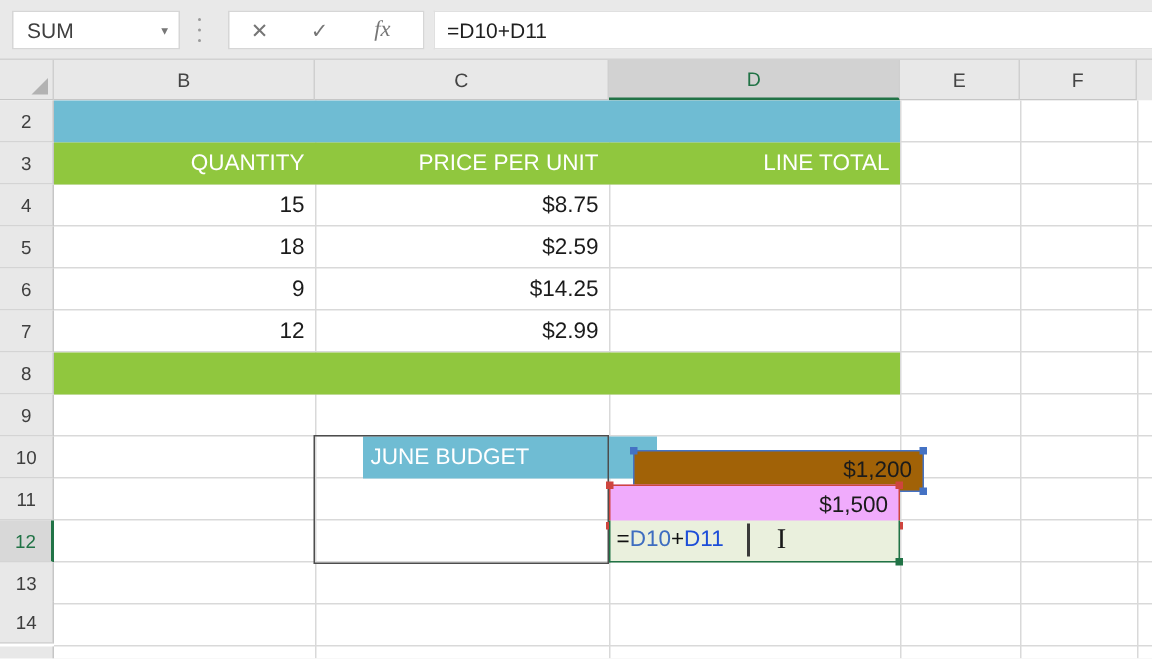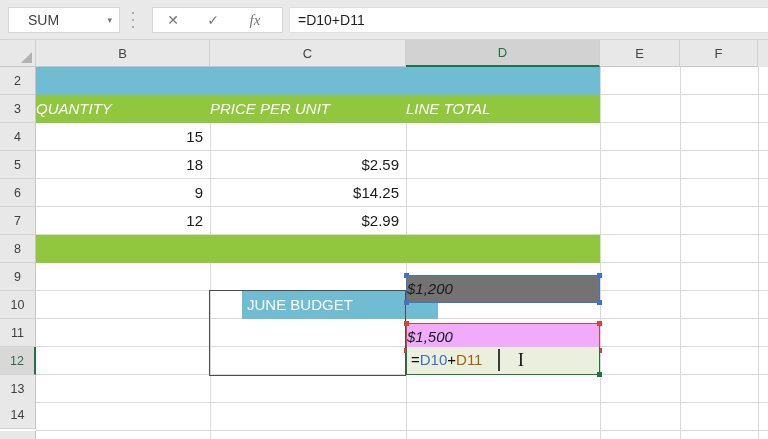--- a/index.html
+++ b/index.html
@@ -3,21 +3,21 @@
 <meta charset="utf-8">
 <style>
   * { margin:0; padding:0; box-sizing:border-box; }
   html,body { width:768px; height:439px; overflow:hidden; }
   body { font-family:"Liberation Sans","DejaVu Sans",sans-serif; background:#e9e9e9; }
   #app { position:relative; width:768px; height:439px; background:#fff; overflow:hidden; }
 
   
   .topbar { position:absolute; left:0; top:0; width:768px; height:40px; background:#e9e9e9; border-bottom:1px solid #d2d2d2; }
   .name-box { position:absolute; left:8px; top:7px; width:112px; height:26px; background:#fff; border:1px solid #d6d6d6; display:flex; align-items:center; }
-  .name-box .nb-text { padding-left:19px; font-size:14px; color:#3f3f3f; flex:1; }
+  .name-box .nb-text { padding-left:9px; font-size:14px; color:#3f3f3f; flex:1; }
   .name-box .nb-caret { font-size:9px; color:#777; padding-right:7px; }
   .dots-sep { position:absolute; left:129px; top:9px; width:8px; height:22px; display:flex; flex-direction:column; justify-content:space-between; align-items:center; padding:3px 0; }
   .dots-sep i { width:2px; height:2px; border-radius:50%; background:#9a9a9a; }
   .icon-strip { position:absolute; left:152px; top:7px; width:131px; height:26px; background:#fff; border:1px solid #d6d6d6; display:flex; align-items:center; }
   .fbtn { width:40px; text-align:center; color:#767676; font-size:14px; cursor:default; }
   .fbtn.fx { font-family:"Liberation Serif","DejaVu Serif",serif; font-style:italic; font-size:15px; width:44px; }
   .formula-box { position:absolute; left:289px; top:7px; width:479px; height:26px; background:#fff; border:1px solid #e0e0e0; border-right:none; display:flex; align-items:center; }
   .formula-box .ftext { padding-left:8px; font-size:14px; color:#1f1f1f; }
 
   
@@ -31,36 +31,36 @@
   .sheet { position:absolute; left:0; top:67px; width:768px; height:372px; background:#fff; }
   .vline { position:absolute; top:0; bottom:0; width:1px; background:#d9d9d9; }
   .hline { position:absolute; left:36px; right:0; height:1px; background:#d9d9d9; }
   .rowhdr { position:absolute; left:0; width:36px; height:28px; background:#e8e8e8; border-right:1px solid #c6c6c6; border-bottom:1px solid #d4d4d4; display:flex; align-items:center; justify-content:center; font-size:12.5px; color:#3f3f3f; }
   .rowhdr.active { background:#d8d8d8; color:#217346; border-right:2px solid #217346; }
 
   .band { position:absolute; height:28px; }
   .teal { background:#6fbcd3; }
   .green { background:#90c73e; }
   .wlabel { color:#fff; font-size:15px; line-height:28px; }
-  .ralign { padding-right:7px;font-style:italic; }
+  .ralign { text-align:right; padding-right:7px; }
   .lalign { text-align:left; padding-left:5px; }
   .cellval { position:absolute; height:28px; line-height:28px; font-size:15px; color:#1b1b1b; text-align:right; padding-right:7px; }
 
   .cblock-border { position:absolute; left:209px; top:223px; width:197px; height:86px; border:1.5px solid #4d4d4d; pointer-events:none; }
 
   .refcell { position:absolute; left:406px; width:194px; height:28px; line-height:26px; font-size:15px; color:#1b1b1b; }
-  .d10 { top:208px; background:#737373; border:1.5px solid #4472c4; }
+  .d10 { top:233px; background:#a16207; border:1.5px solid #4472c4;margin-left:16px; }
   .d11 { top:256px; background:#f0abfc; border:1.5px solid #ce453e; }
   .d12 { top:280px; background:#eaf0dd; border:1.5px solid #217346; border-top:none; }
   .handle { position:absolute; width:5px; height:5px; }
   .hblue { background:#4472c4; } .hred { background:#ce453e; } .hgreen { background:#217346; }
   .htl { left:-3px; top:-3px; } .htr { right:-3px; top:-3px; } .hbl { left:-3px; bottom:-3px; } .hbr { right:-3px; bottom:-3px; }
 
   .fml { position:absolute; left:4px; top:0; height:26px; line-height:26px; font-size:15px; white-space:nowrap; }
-  .fml .blue { color:#3e6dc0; } .fml .red { color:#a16207; } .fml .blk { color:#111; }
+  .fml .blue { color:#3e6dc0; } .fml .red { color:#1d4ed8; } .fml .blk { color:#111; }
   .caret { position:absolute; left:91px; top:2px; width:1.5px; height:22px; background:#3a3a3a; }
   .ibeam { position:absolute; left:102px; top:1px; width:24px; height:24px; text-align:center; font-family:"Liberation Serif","DejaVu Serif",serif; font-size:19px; line-height:24px; color:#1a1a1a; }
 </style>
 </head>
 <body>
 
 <div id="app">
 
   <div class="topbar">
     <div class="name-box">
@@ -131,20 +131,21 @@
 
     <div class="band teal" style="left:36px;top:0;width:564px;"></div>
 
     <div class="band green" style="left:36px;top:28px;width:564px;">
       <div class="wlabel ralign" style="position:absolute;left:0;top:0;width:174px;">QUANTITY</div>
       <div class="wlabel ralign" style="position:absolute;left:174px;top:0;width:196px;">PRICE PER UNIT</div>
       <div class="wlabel ralign" style="position:absolute;left:370px;top:0;width:194px;">LINE TOTAL</div>
     </div>
 
     <div class="cellval" style="left:36px;top:56px;width:174px;">15</div>
+    <div class="cellval" style="left:210px;top:56px;width:196px;">$8.75</div>
     <div class="cellval" style="left:36px;top:84px;width:174px;">18</div>
     <div class="cellval" style="left:210px;top:84px;width:196px;">$2.59</div>
     <div class="cellval" style="left:36px;top:112px;width:174px;">9</div>
     <div class="cellval" style="left:210px;top:112px;width:196px;">$14.25</div>
     <div class="cellval" style="left:36px;top:140px;width:174px;">12</div>
     <div class="cellval" style="left:210px;top:140px;width:196px;">$2.99</div>
 
     <div class="band green" style="left:36px;top:168px;width:564px;"></div>
 
     <div class="band teal wlabel lalign" style="left:210px;top:224px;width:196px;margin-left:32px;">JUNE BUDGET</div>

